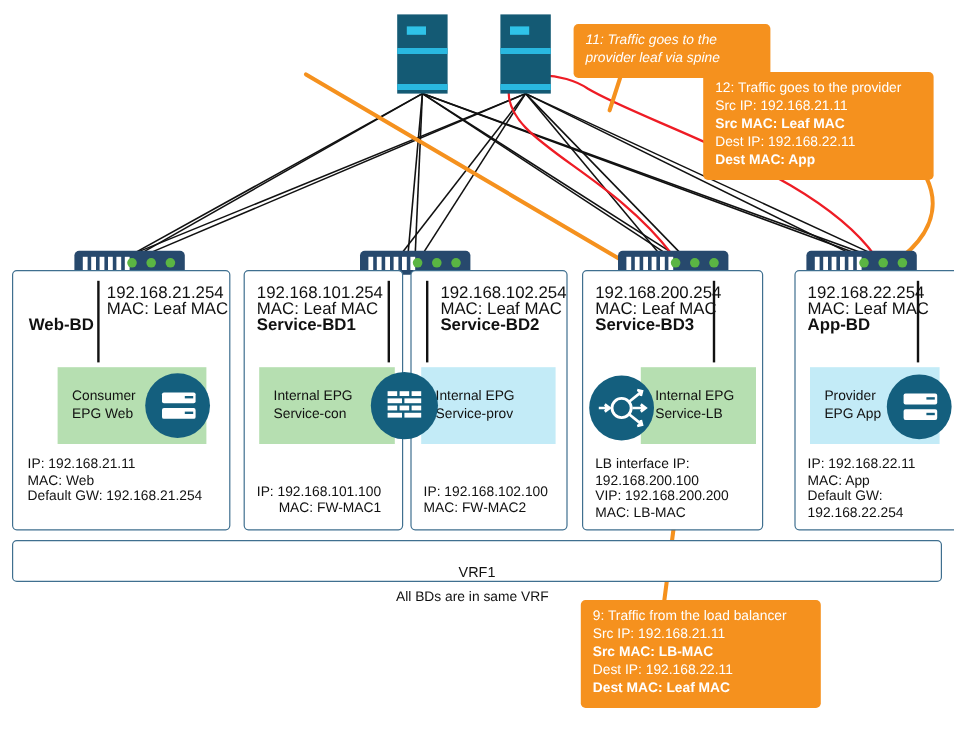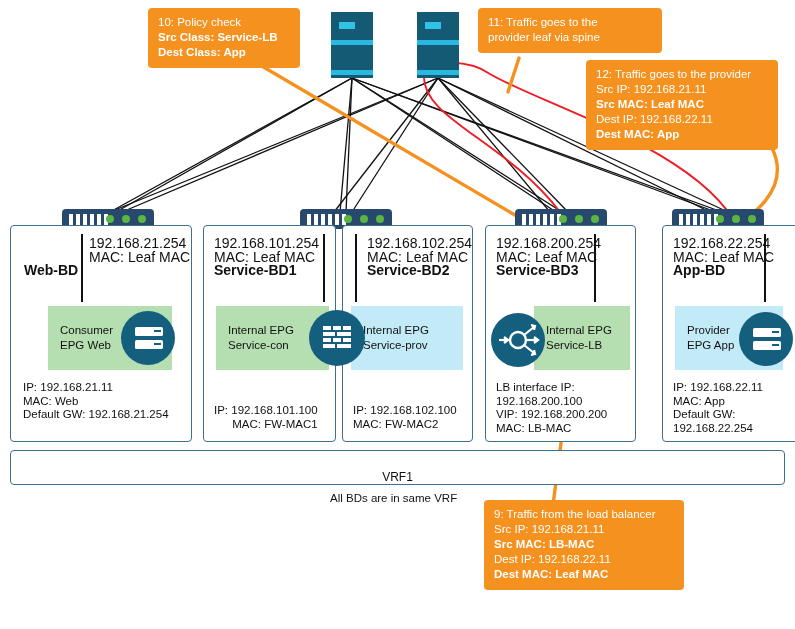--- a/index.html
+++ b/index.html
@@ -314,27 +314,22 @@
       <div>Default GW:</div>
       <div>192.168.22.254</div>
     </div>
   </div>
 
   <div id="vrf" style="left:10px;top:450px;width:775px;height:35px;">
     <span>VRF1</span>
   </div>
   <div id="vrfnote" style="left:330px;top:492px;">All BDs are in same VRF</div>
 
-  <div class="callout" style="left:148px;top:8px;width:152px;">
-    <div class="ln">10: Policy check</div>
-    <div class="ln b">Src Class: Service-LB</div>
-    <div class="ln b">Dest Class: App</div>
-  </div>
-
-  <div class="callout" style="left:478px;top:8px;width:184px;">
+
+  <div class="callout" style="left:478px;top:20px;width:164px;font-style:italic;">
     <div class="ln">11: Traffic goes to the</div>
     <div class="ln">provider leaf via spine</div>
   </div>
 
   <div class="callout" style="left:586px;top:60px;width:192px;">
     <div class="ln">12: Traffic goes to the provider</div>
     <div class="ln">Src IP: 192.168.21.11</div>
     <div class="ln b">Src MAC: Leaf MAC</div>
     <div class="ln">Dest IP: 192.168.22.11</div>
     <div class="ln b">Dest MAC: App</div>

